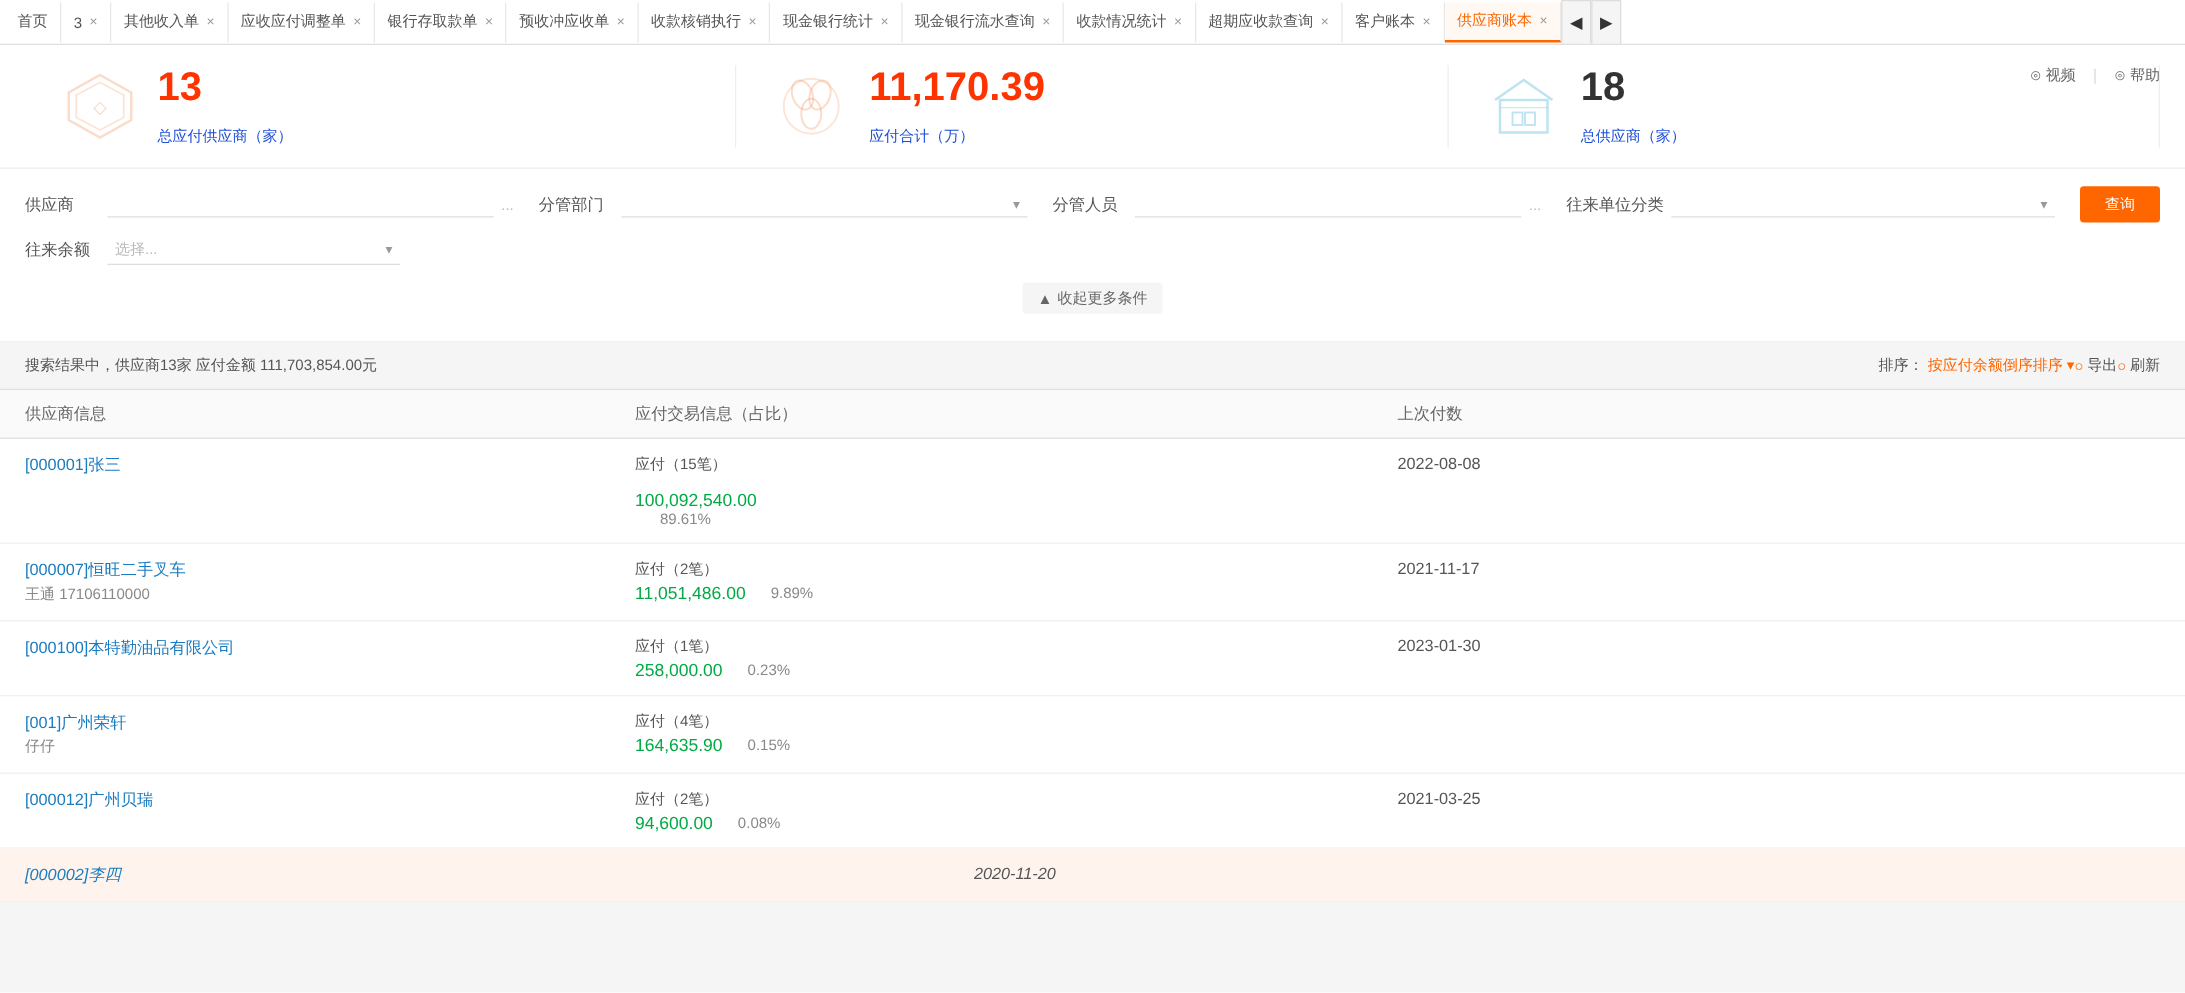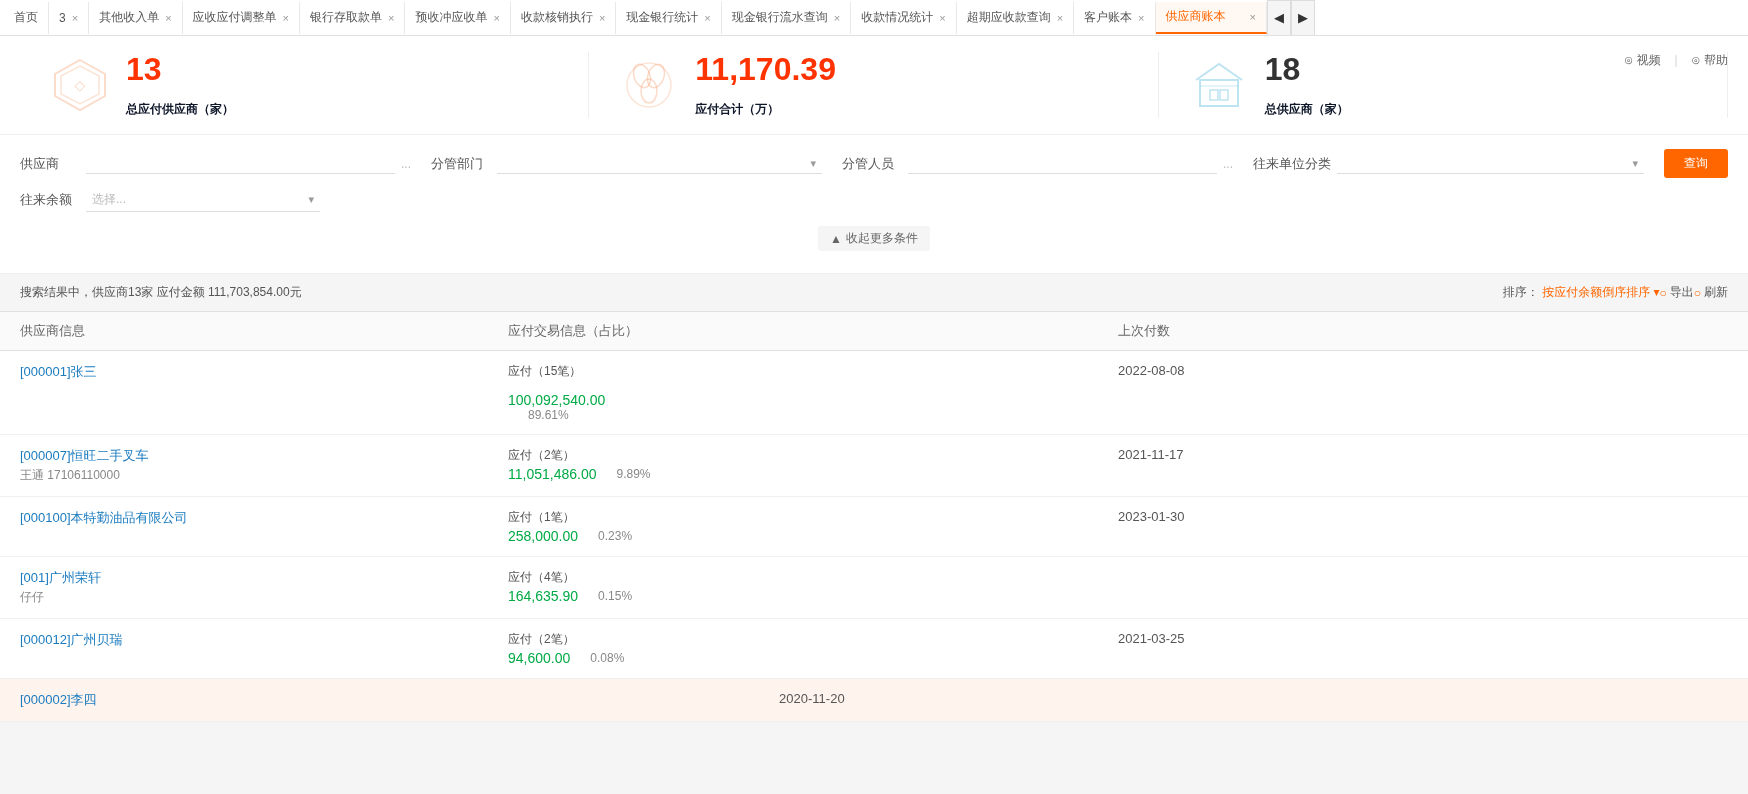--- a/index.html
+++ b/index.html
@@ -20,21 +20,21 @@
       display: inline-flex;
       align-items: center;
       padding: 0 10px;
       height: 32px;
       font-size: 12px;
       color: #555;
       cursor: pointer;
       border-right: 1px solid #e8e8e8;
       flex-shrink: 0;
     }
-    .nav-tab.active { color: #ff6600; border-bottom: 2px solid #ff6600; background: #fff8f3; gap: 18px; }
+    .nav-tab.active { color: #ff6600; border-bottom: 2px solid #ff6600; background: #fff8f3; }
     .nav-tab .close-x { margin-left: 6px; color: #999; font-size: 11px; }
     .nav-arrow { width: 24px; height: 36px; display: flex; align-items: center; justify-content: center; cursor: pointer; background: #f5f5f5; border: 1px solid #ddd; flex-shrink: 0; }
 
     
     .summary-bar {
       background: #fff;
       display: flex;
       align-items: center;
       padding: 16px 20px;
       border-bottom: 1px solid #eee;
@@ -57,21 +57,21 @@
       align-items: center;
       justify-content: center;
     }
     .summary-content .big-num {
       font-size: 32px;
       font-weight: bold;
       color: #ff3300;
       line-height: 1.1;
     }
     .summary-content .big-num.black { color: #333; }
-    .summary-content .label { font-size: 12px; color: #0f172a; margin-top: 14px; font-weight: bold; }
+    .summary-content .label { font-size: 12px; color: #1d4ed8; margin-top: 14px; }
     .top-links {
       position: absolute;
       right: 20px;
       top: 16px;
       font-size: 12px;
       color: #666;
     }
     .top-links span { cursor: pointer; }
 
     
@@ -184,21 +184,21 @@
     .col-last-pay { flex: 1.5; }
     .col-extra { flex: 1; }
 
     .table-row {
       display: flex;
       padding: 12px 20px;
       border-bottom: 1px solid #f0f0f0;
       align-items: flex-start;
       transition: background 0.15s;
     }
-    .table-row.highlighted { background: #fff3ee; }
+    .table-row.highlighted { background: #fff3ee; font-style: italic; }
 
     .supplier-name { color: #1a7bbf; text-decoration: none; font-size: 13px; cursor: pointer; }
     .supplier-sub { font-size: 12px; color: #888; margin-top: 2px; }
 
     .payable-line { font-size: 12px; color: #555; }
     .payable-amount { font-size: 14px; color: #00aa44; font-weight: 500; cursor: pointer; }
     .payable-pct { font-size: 12px; color: #888; margin-left: 20px; }
 
     .last-pay-date { font-size: 13px; color: #555; }
   </style>

